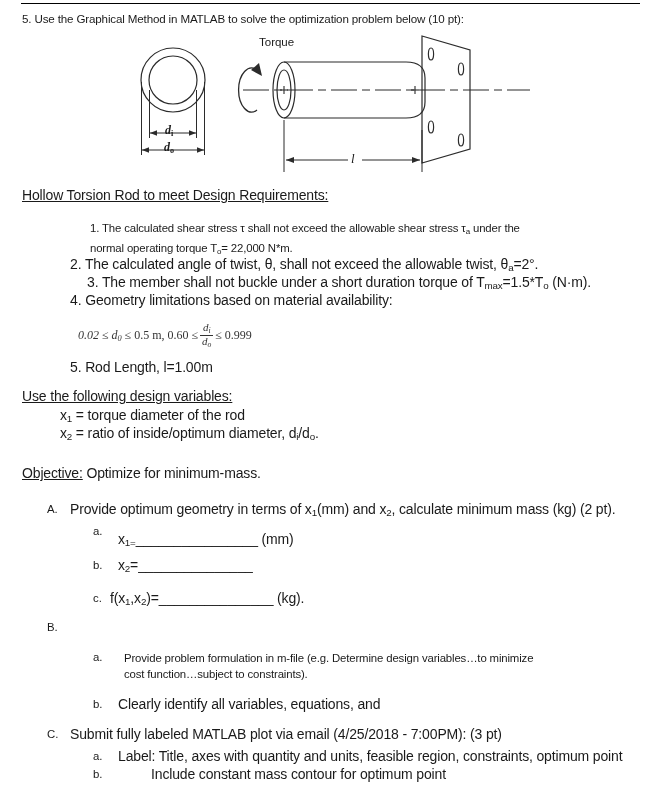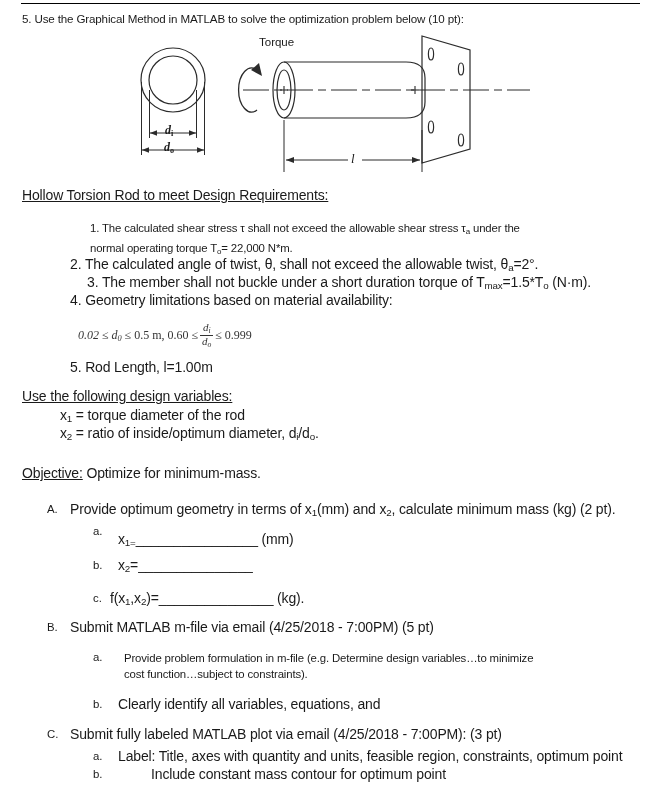--- a/index.html
+++ b/index.html
@@ -240,21 +240,20 @@
   <div class="tx" style="left:118px; top:558px;">
     <span>x</span><sub>2</sub><span>=</span><span>_______________</span>
   </div>
 
   <div class="marker" style="left:93px; top:591px;">c.</div>
   <div class="tx" style="left:104px; top:591px;margin-left:6px;">
     <span>f(x</span><sub>1</sub><span>,x</span><sub>2</sub><span>)=</span><span>_______________</span><span> (kg).</span>
   </div>
 
   <div class="marker" style="left:47px; top:620px;">B.</div>
-  <div class="tx" style="left:70px; top:620px;">Submit MATLAB m-file via email (4/25/2018 - 7:00PM) (5 pt)</div>
 
   <div class="marker" style="left:93px; top:650px;">a.</div>
   <div class="wrapblk" style="left:104px; top:650px; width:535px;">
     <span>Provide problem formulation in m-file (e.g. Determine design variables…to minimize</span><br>
     <span>cost function…subject to constraints).</span>
   </div>
 
   <div class="marker" style="left:93px; top:697px;">b.</div>
   <div class="tx" style="left:118px; top:697px;">Clearly identify all variables, equations, and</div>
 

